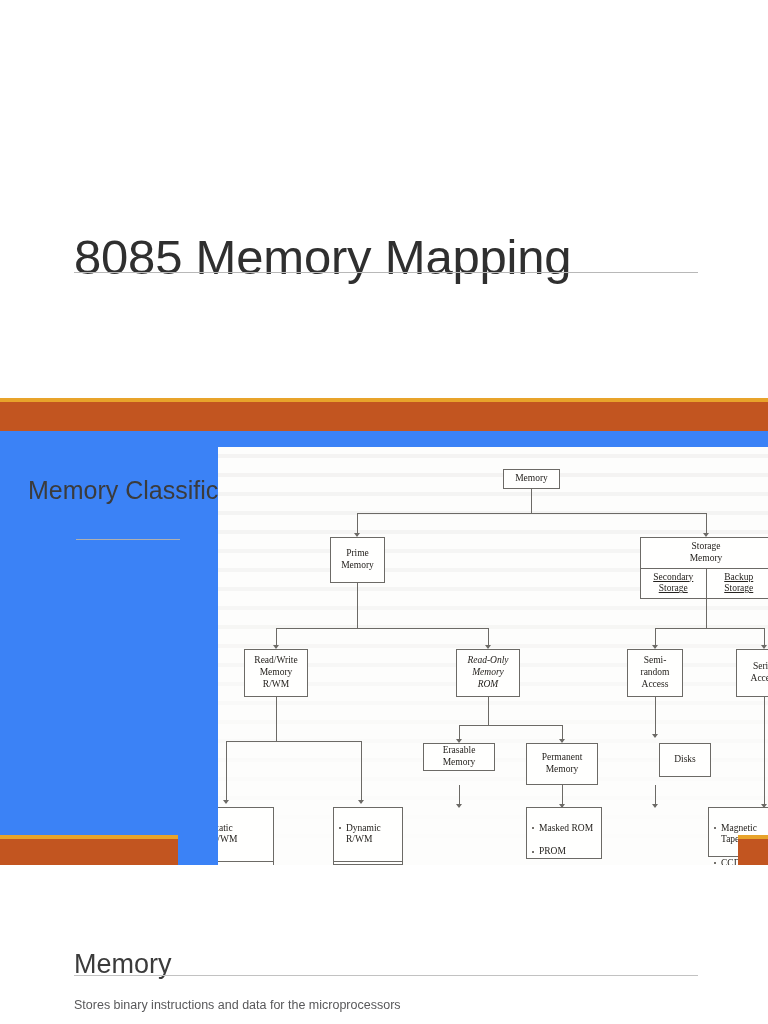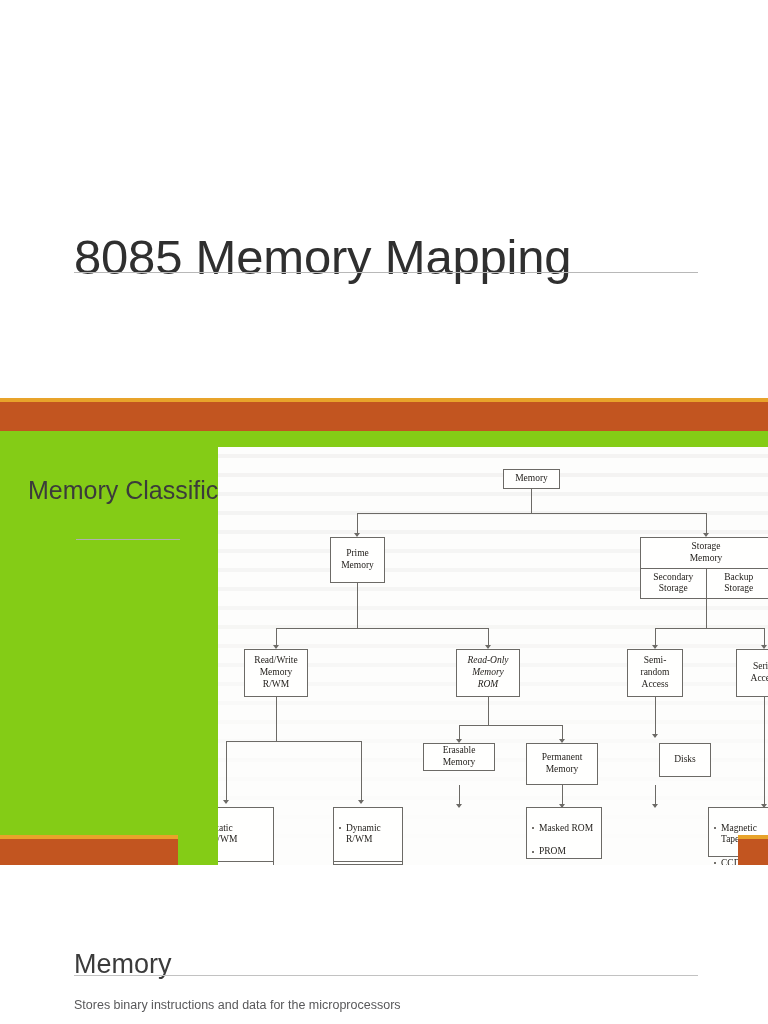--- a/index.html
+++ b/index.html
@@ -13,21 +13,21 @@
     height: 1024px;
     position: relative;
     overflow: hidden;
     font-family: "Liberation Sans", sans-serif;
     -webkit-font-smoothing: antialiased;
   }
 
   .page {
     position: absolute;
     inset: 0;
-    background: #84cc16;
+    background: #3b82f6;
   }
 
   
   #slide-title {
     position: absolute;
     left: 0; top: 0;
     width: 768px; height: 398px;
     background: #ffffff;
   }
   #slide-title .title-text {
@@ -156,20 +156,21 @@
   }
   .node .node-cell {
     flex: 1;
     box-sizing: border-box;
     display: flex;
     align-items: center;
     justify-content: center;
     text-align: center;
     padding: 2px 1px;
     white-space: pre-line;
+    text-decoration: underline;
   }
   .node .node-cell + .node-cell {
     border-left: 1.4px solid #6c6a66;
   }
 
   
   .node.leaf {
     align-items: stretch;
     justify-content: flex-start;
     padding: 0;

